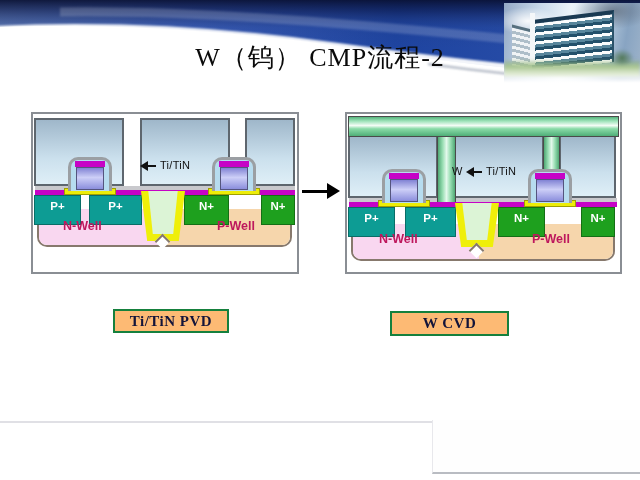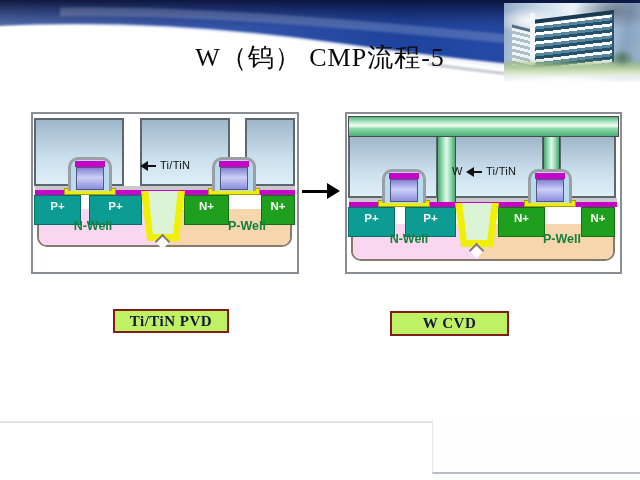--- a/index.html
+++ b/index.html
@@ -41,21 +41,21 @@
   .mband{position:absolute;background:#c603c6}
   .active{position:absolute;height:30px;box-sizing:border-box;border:1px solid rgba(0,0,0,.3);
           display:flex;justify-content:center;padding-top:3px;
           color:#fff;font:bold 11.5px/14px "Liberation Sans",sans-serif}
   .teal{background:#0d9c94}
   .ngreen{background:#1ea01e}
   .wellband{position:absolute;border:2px solid #87796d;border-top:none;box-sizing:border-box;
             border-radius:0 0 10px 10px;overflow:hidden}
   .nwell{position:absolute;top:0;bottom:0;left:0;background:#f9d7f0}
   .pwell{position:absolute;top:0;bottom:0;right:0;background:#f6d6ac}
-  .welllabel{position:absolute;font:600 12.5px "Liberation Sans",sans-serif;color:#15803d;text-align:center}
+  .welllabel{position:absolute;font:600 12.5px "Liberation Sans",sans-serif;color:#be185d;}
   .trench{position:absolute;background:#efef0a;clip-path:polygon(0 0,100% 0,86% 100%,14% 100%)}
   .trench .fillg{position:absolute;left:7px;right:7px;top:0;bottom:7px;background:#dcf4d6;
                  clip-path:polygon(1% 0,99% 0,84% 100%,16% 100%)}
   .notch{position:absolute;width:11px;height:11px;background:#fff;transform:rotate(45deg);
          border-left:2px solid #87796d;border-top:2px solid #87796d;box-sizing:border-box}
   .gate{position:absolute;width:44px;height:38px}
   .gate .gox{position:absolute;left:-4px;right:-4px;bottom:0;height:5px;background:#eded08;border:1px solid #a0a000}
   .gate .dome{position:absolute;left:0;right:0;top:0;bottom:4px;border:3px solid #9b9fa3;border-bottom:none;
               border-radius:10px 10px 0 0;background:#b7dcef}
   .gate .cap{position:absolute;left:7px;right:7px;top:4px;height:6px;background:#c603c6}
@@ -70,21 +70,21 @@
   .arrowL:before{content:"";position:absolute;left:-8px;top:-4px;width:0;height:0;
                  border:5px solid transparent;border-right:8px solid #111}
 
   
   .parrow-shaft{position:absolute;left:302px;top:190px;width:26px;height:3px;background:#000}
   .parrow-head{position:absolute;left:327px;top:183px;width:0;height:0;
                border-top:8px solid transparent;border-bottom:8px solid transparent;border-left:13px solid #000}
 
   
   .stepbox{position:absolute;display:flex;align-items:center;justify-content:center;
-           background:#bef264;border:2px solid #7f1d1d;box-sizing:border-box;
+           background:#fdba74;border:2px solid #15803d;box-sizing:border-box;
            font:bold 15px "Liberation Serif","DejaVu Serif",serif;color:#13143a;letter-spacing:.5px}
   .desc{position:absolute;font:16px/22px "Liberation Serif","DejaVu Serif",serif;color:#161616;
         letter-spacing:1px;white-space:pre-line}
 
   
   .edge-left{position:absolute;left:0;top:421px;width:452px;height:2px;background:#e0e0e5}
   .edge-right{position:absolute;left:432px;top:420px;width:208px;height:54px;background:#fefefe;
               border-left:1px solid #e8e8ec;border-bottom:2px solid #b9bcc2;box-sizing:border-box}
 </style>
 </head>
@@ -122,21 +122,21 @@
     <div class="cloud-dark"></div>
     <div class="cloud-light"></div>
     <div class="face-left"></div>
     <div class="face-glass"></div>
     <div class="pillar"></div>
     <div class="bushes"></div>
     <div class="tree"></div>
     <div class="fade"></div>
   </div>
 
-  <div class="title">W（钨） CMP流程-5</div>
+  <div class="title">W（钨） CMP流程-2</div>
 
   <div class="diag" style="left:31px;top:112px;width:264px;height:158px">
     <div class="wellband" style="left:4px;top:95px;width:255px;height:38px">
       <div class="nwell" style="width:126px"></div>
       <div class="pwell" style="left:126px"></div>
     </div>
     <div class="active teal" style="left:1px;top:81px;width:47px">
       <span>P+</span>
       </div>
     <div class="active teal" style="left:56px;top:81px;width:53px">

